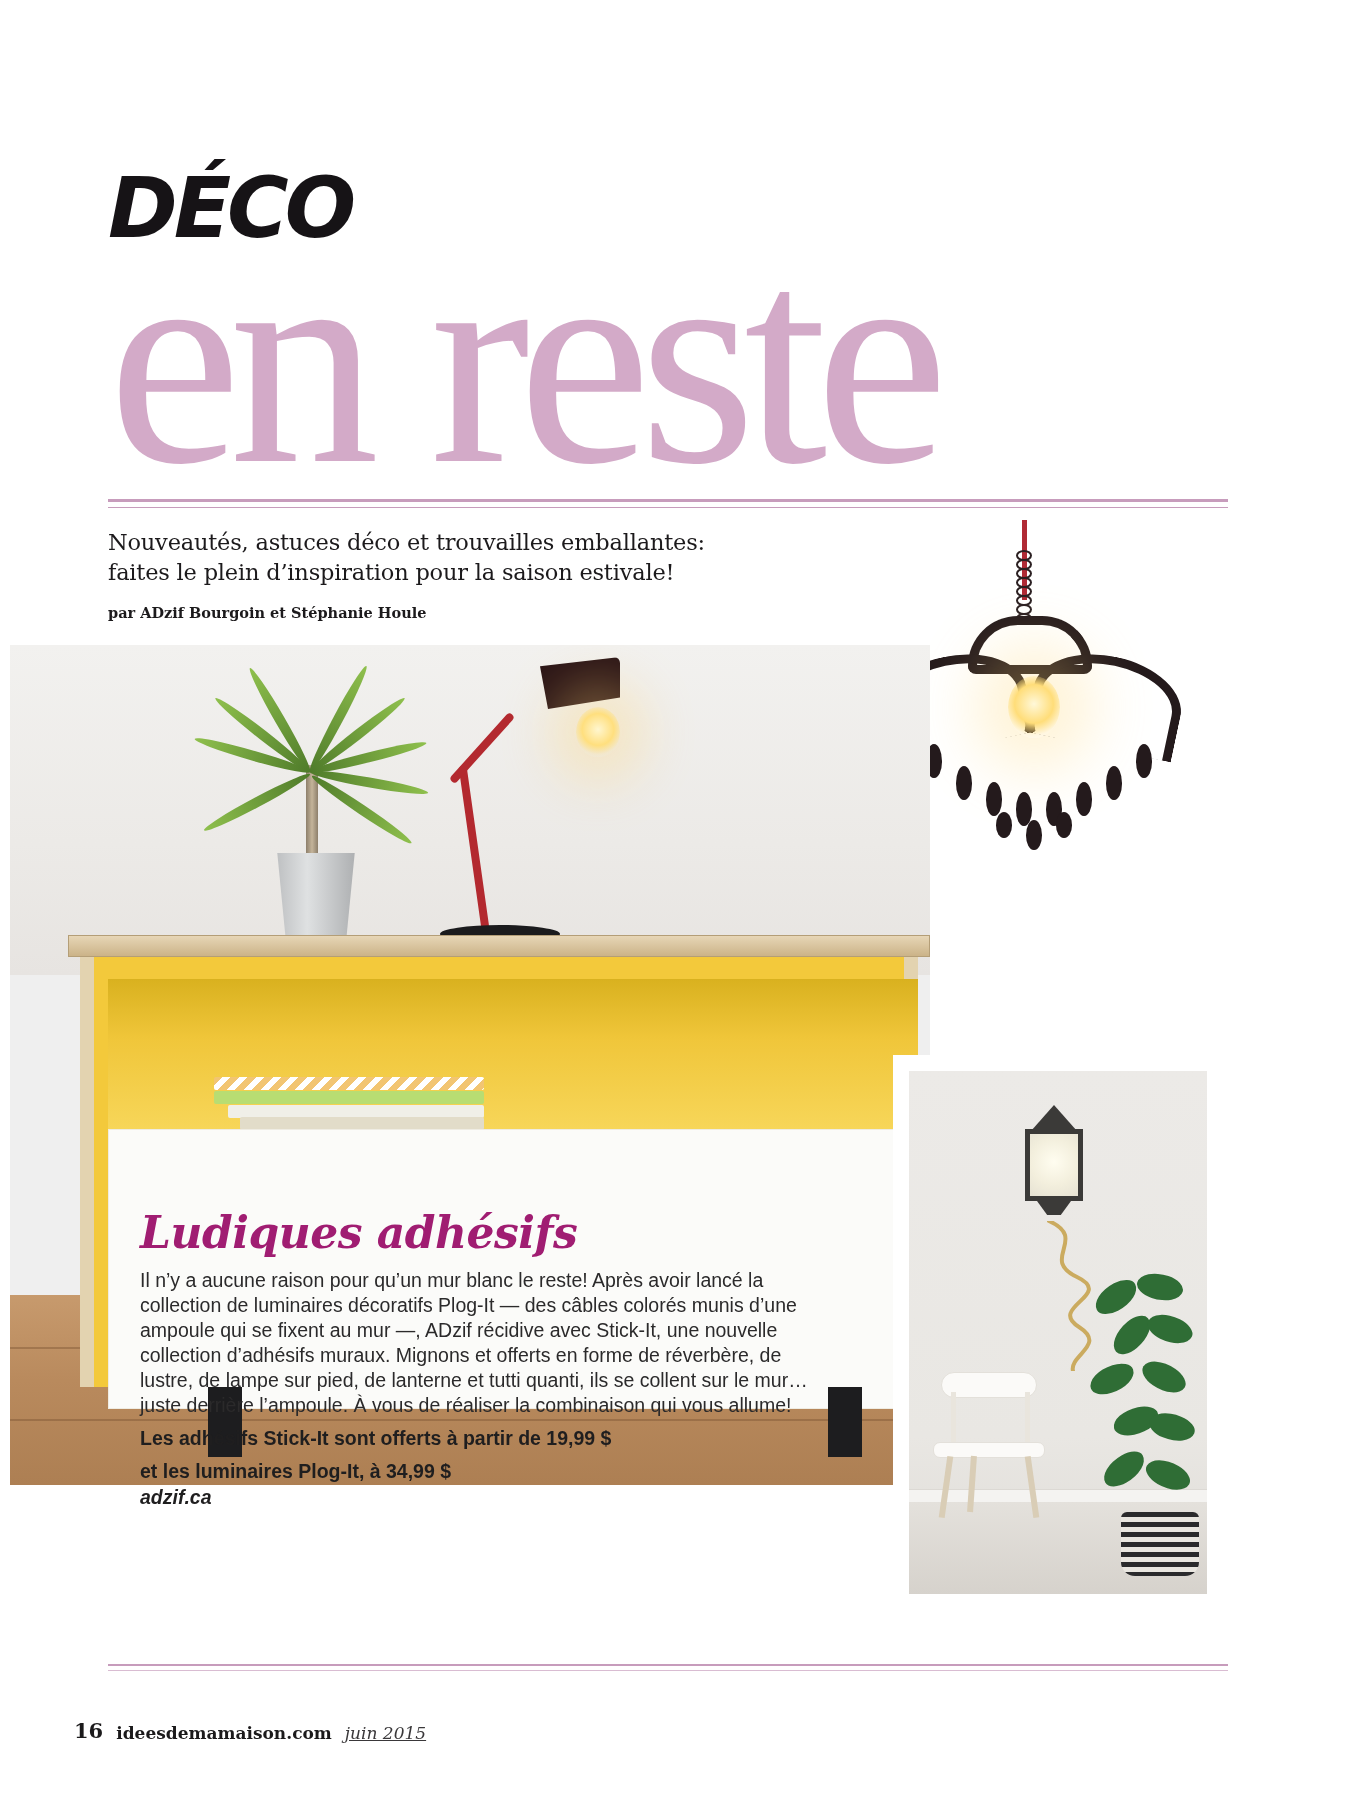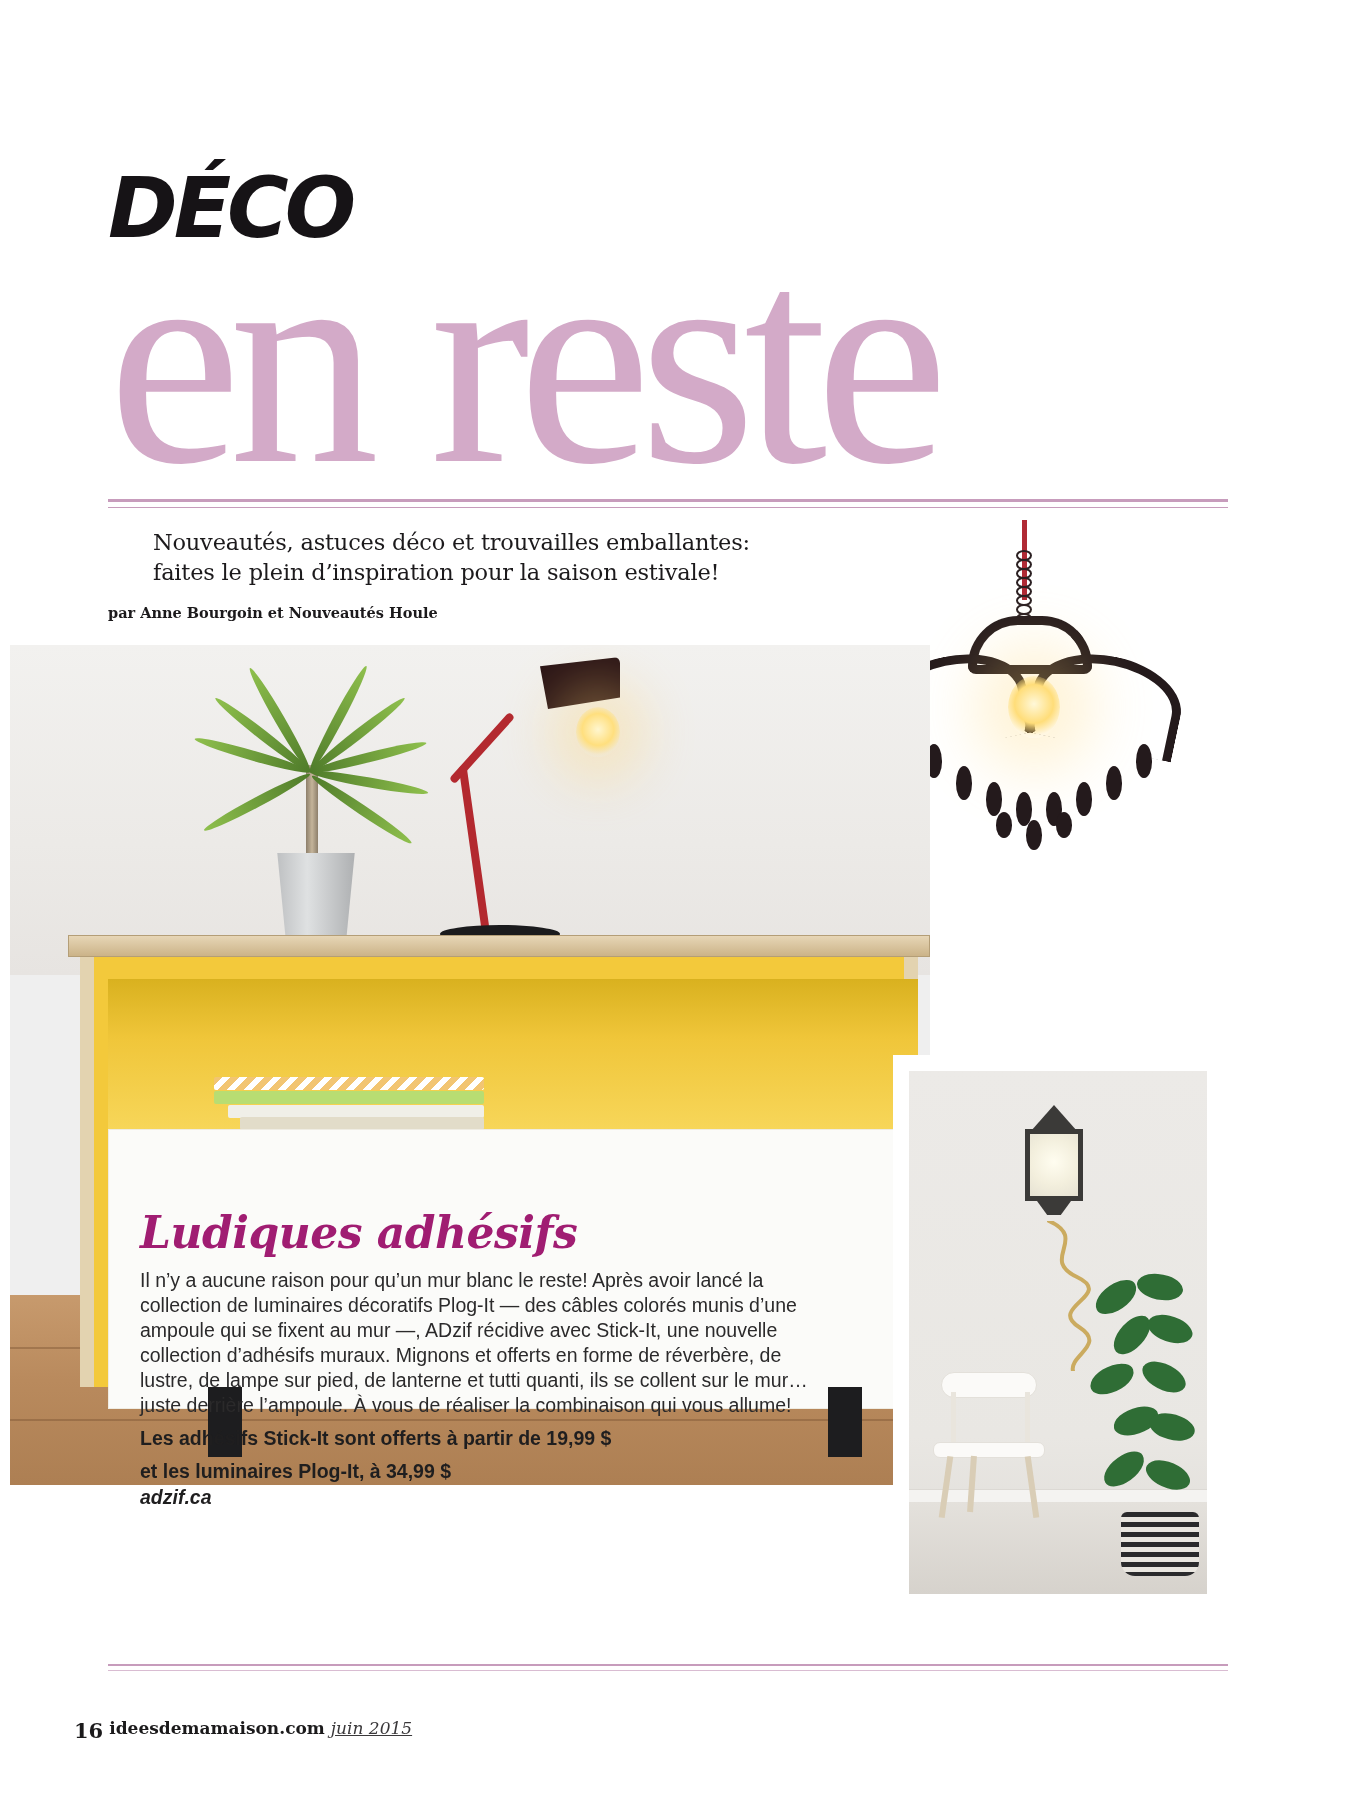--- a/index.html
+++ b/index.html
@@ -74,21 +74,20 @@
   .deck {
     position: absolute;
     left: 108px;
     top: 528px;
     width: 700px;
     font-family: "DejaVu Serif", serif;
     font-size: 22.5px;
     line-height: 1.33;
     color: #1c1a1c;
     letter-spacing: -0.2px;
-    margin-left: 45px;
   }
   .byline {
     position: absolute;
     left: 108px;
     top: 604px;
     font-family: "DejaVu Serif", serif;
     font-weight: 700;
     font-size: 14.5px;
     color: #1c1a1c;
   }
@@ -551,22 +550,22 @@
     top: 1670px;
     width: 1120px;
     height: 1px;
     background: #d9bcd2;
   }
   .footer {
     position: absolute;
     left: 74px;
     top: 1718px;
     display: flex;
-    align-items: flex-start;
-    gap: 6px;
+    align-items: flex-end;
+    gap: 13px;
   }
   .folio {
     font-family: "DejaVu Serif", serif;
     font-weight: 700;
     font-size: 21px;
     color: #1b1a1b;
   }
   .footer-site {
     font-family: "DejaVu Serif", serif;
     font-weight: 700;
@@ -591,21 +590,21 @@
     <div class="enbref-word">en reste</div>
   </div>
 
   <div class="rule-thick rule-a"></div>
   <div class="rule-thin rule-b"></div>
 
   <div class="deck">
     <div>Nouveautés, astuces déco et trouvailles emballantes:</div>
     <div>faites le plein d’inspiration pour la saison estivale!</div>
   </div>
-  <div class="byline">par Anne Bourgoin et Nouveautés Houle</div>
+  <div class="byline">par ADzif Bourgoin et Stéphanie Houle</div>
 
   <div class="chandelier">
     <div class="ch-cord"></div>
     <div class="ch-chain">
       <i style="top:0"></i>
         <i style="top:9px"></i>
         <i style="top:18px"></i>
       <i style="top:27px"></i>
         <i style="top:36px"></i>
         <i style="top:45px"></i>

